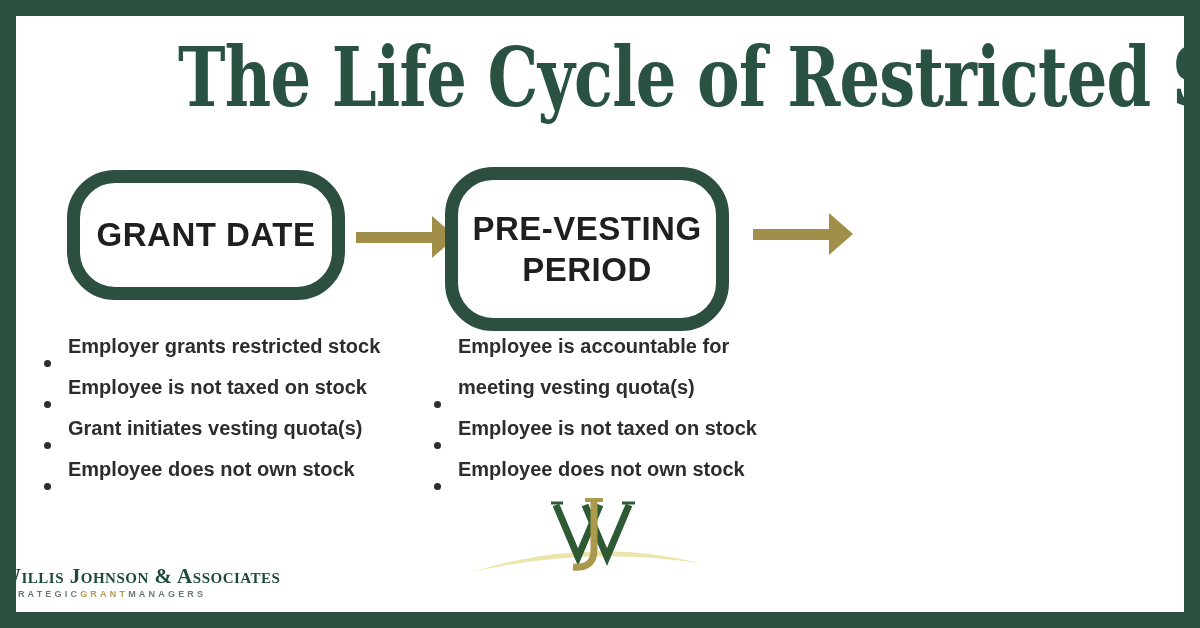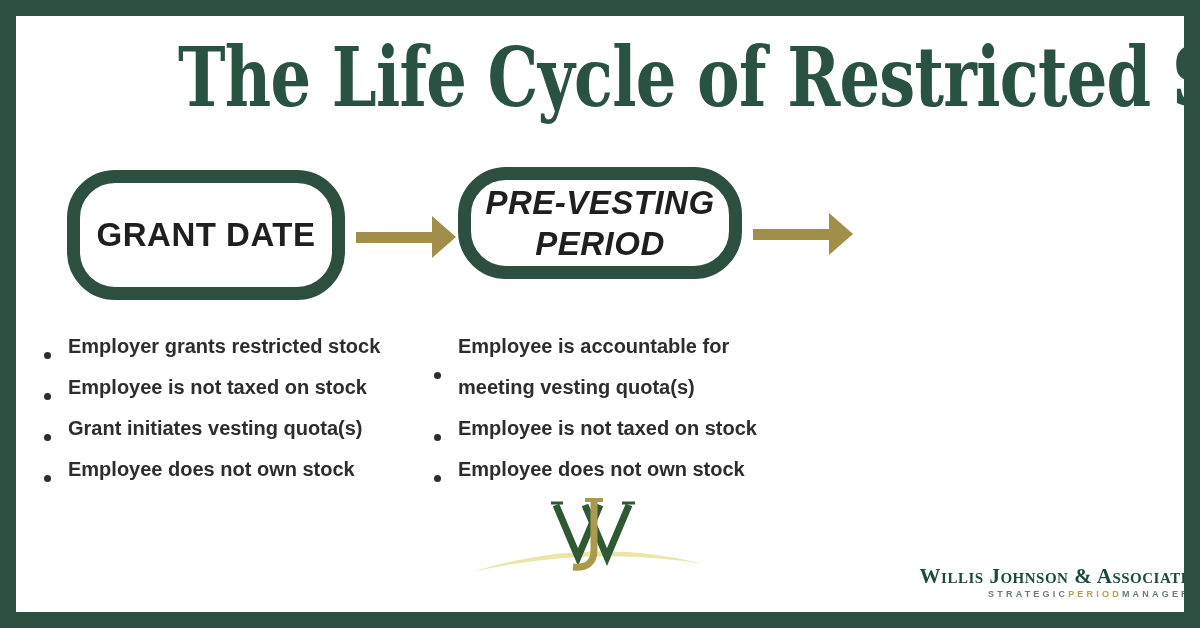--- a/index.html
+++ b/index.html
@@ -14,42 +14,42 @@
        font-size:83px;line-height:1;color:var(--title-green,#2a5242);
        transform:scaleX(0.77);transform-origin:center;white-space:nowrap;letter-spacing:-1px;}
 
   
   .stage-box{position:absolute;box-sizing:border-box;background:#fff;
        border:13px solid var(--frame-green,#2d4f40);border-radius:48px;
        display:flex;align-items:center;justify-content:center;text-align:center;
        font-weight:bold;font-size:33px;line-height:1.25;letter-spacing:0.5px;
        color:var(--label-black,#1f1f1f);padding:0 10px;}
   .box-1{left:67px;top:170px;width:278px;height:130px;}
-  .box-2{left:458px;top:167px;width:284px;height:112px;font-style:italic;}
+  .box-2{left:445px;top:167px;width:284px;height:164px;}
   .box-3{left:858px;top:170px;width:275px;height:130px;}
 
   
   .arrow{position:absolute;width:104px;height:46px;}
   .arrow-1{left:354px;top:214px;}
   .arrow-2{left:751px;top:211px;}
   .arrow .shaft,.arrow .head{fill:var(--arrow-gold,#a18e48);}
 
   
   .bullets{position:absolute;list-style:none;margin:0;padding:0;
        font-weight:bold;font-size:20px;color:var(--text-dark,#2d2d2d);}
   .col-1{left:38px;top:326px;width:365px;}
   .col-2{left:428px;top:326px;width:350px;}
   .col-3{left:828px;top:326px;width:345px;}
-  .bullets li{display:flex;align-items:center;line-height:41px;}
+  .bullets li{display:flex;align-items:flex-end;line-height:41px;}
   .dot{flex:none;width:7px;height:7px;border-radius:50%;
        background:var(--text-dark,#2d2d2d);margin:17px 17px 0 6px;}
   .txt{flex:1;white-space:pre-line;}
 
   
-  .logo{position:absolute;left:0;right:0;top:488px;height:122px;text-align:right;}
+  .logo{position:absolute;left:0;right:0;top:488px;height:122px;text-align:left;}
   .monogram{position:absolute;left:470px;top:2px;width:260px;height:95px;}
   .arc{fill:var(--logo-arc,#ebe5a9);}
   .wstroke{stroke:var(--logo-green,#2e5a33);stroke-width:7;fill:none;stroke-linejoin:miter;}
   .wserif{stroke:var(--logo-green,#2e5a33);stroke-width:3;fill:none;}
   .jstroke{stroke:var(--logo-gold,#ab9a4e);stroke-width:7;fill:none;}
   .jserif{stroke:var(--logo-gold,#ab9a4e);stroke-width:4;fill:none;}
   .logo-name{position:absolute;left:0;right:0;top:76px;margin:0;
        font-family:"Liberation Serif",serif;font-variant:small-caps;font-weight:600;
        font-size:21px;letter-spacing:0.5px;color:var(--logo-name,#1c4a3d);}
   .logo-tagline{position:absolute;left:0;right:0;top:101px;font-size:9px;font-weight:bold;
@@ -125,15 +125,15 @@
     <svg class="monogram" viewBox="0 0 260 95" aria-hidden="true">
       <path class="arc" d="M 2 82 Q 120 45 234 74 Q 120 55 2 82 Z"></path>
       <path class="wserif" d="M 81 13 L 93 13"></path>
       <path class="wserif" d="M 152 13 L 165 13"></path>
       <path class="wstroke" d="M 86 15 L 108 67 L 130 15"></path>
       <path class="wstroke" d="M 115 15 L 137 67 L 159 15"></path>
       <path class="jserif" d="M 115 10 L 133 10"></path>
       <path class="jstroke" d="M 124 10 L 124 60 Q 124 79 103 77"></path>
     </svg>
     <p class="logo-name">Willis Johnson &amp; Associates</p>
-    <div class="logo-tagline"><span>STRATEGIC</span><span class="gold">PERIOD</span><span>MANAGERS</span></div>
+    <div class="logo-tagline"><span>STRATEGIC</span><span class="gold">GRANT</span><span>MANAGERS</span></div>
   </div>
 </div>
 
 </body></html>

